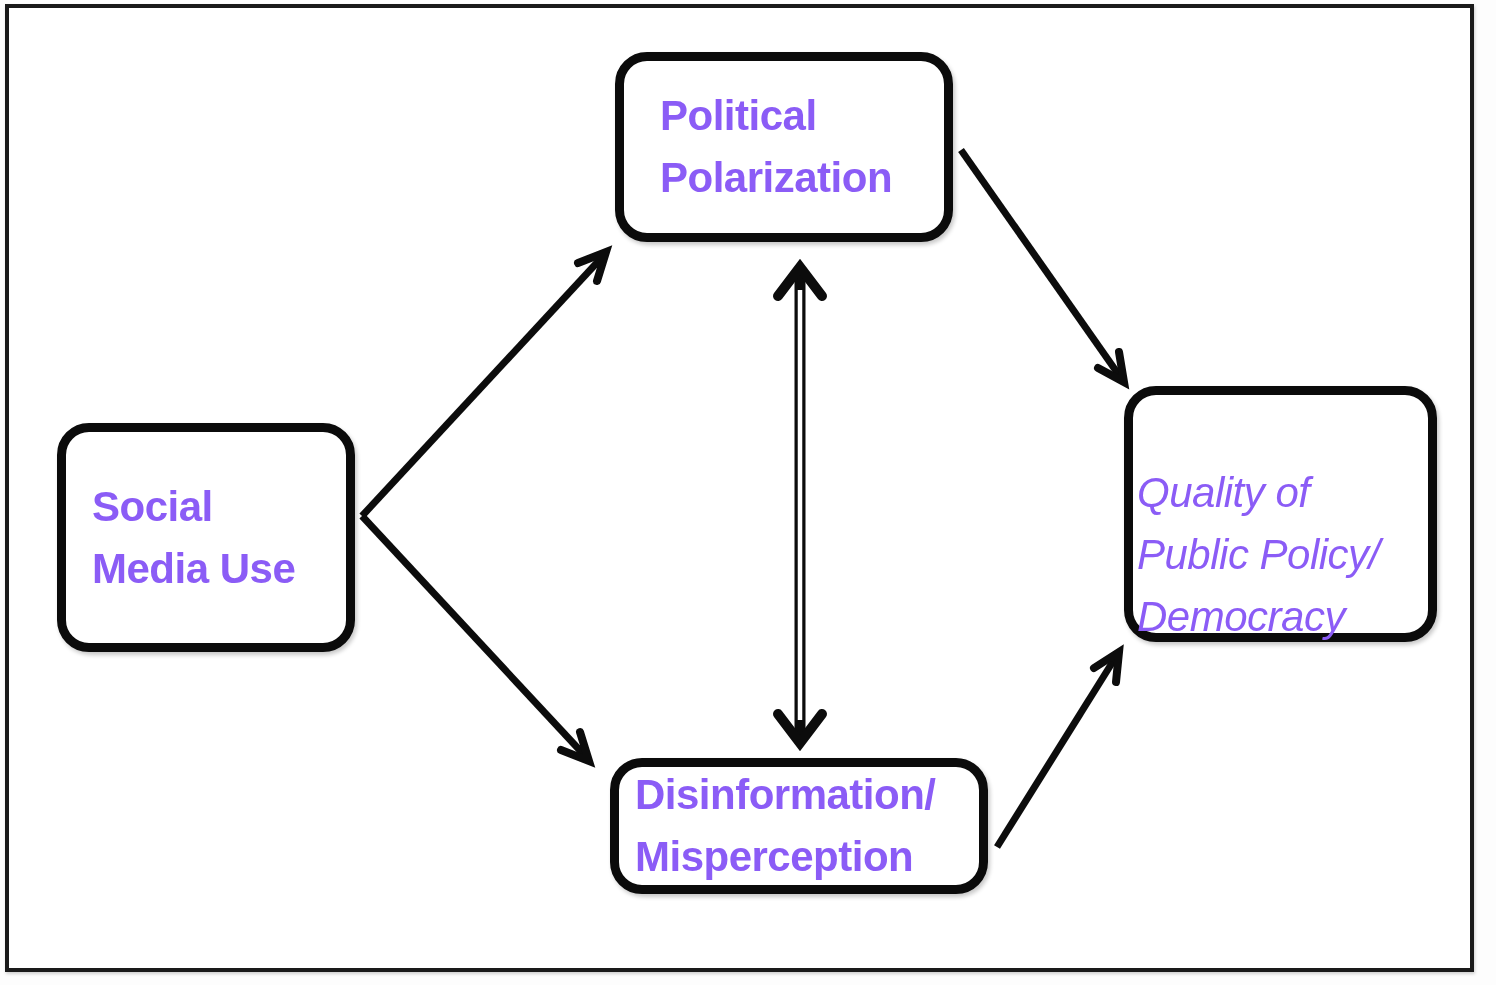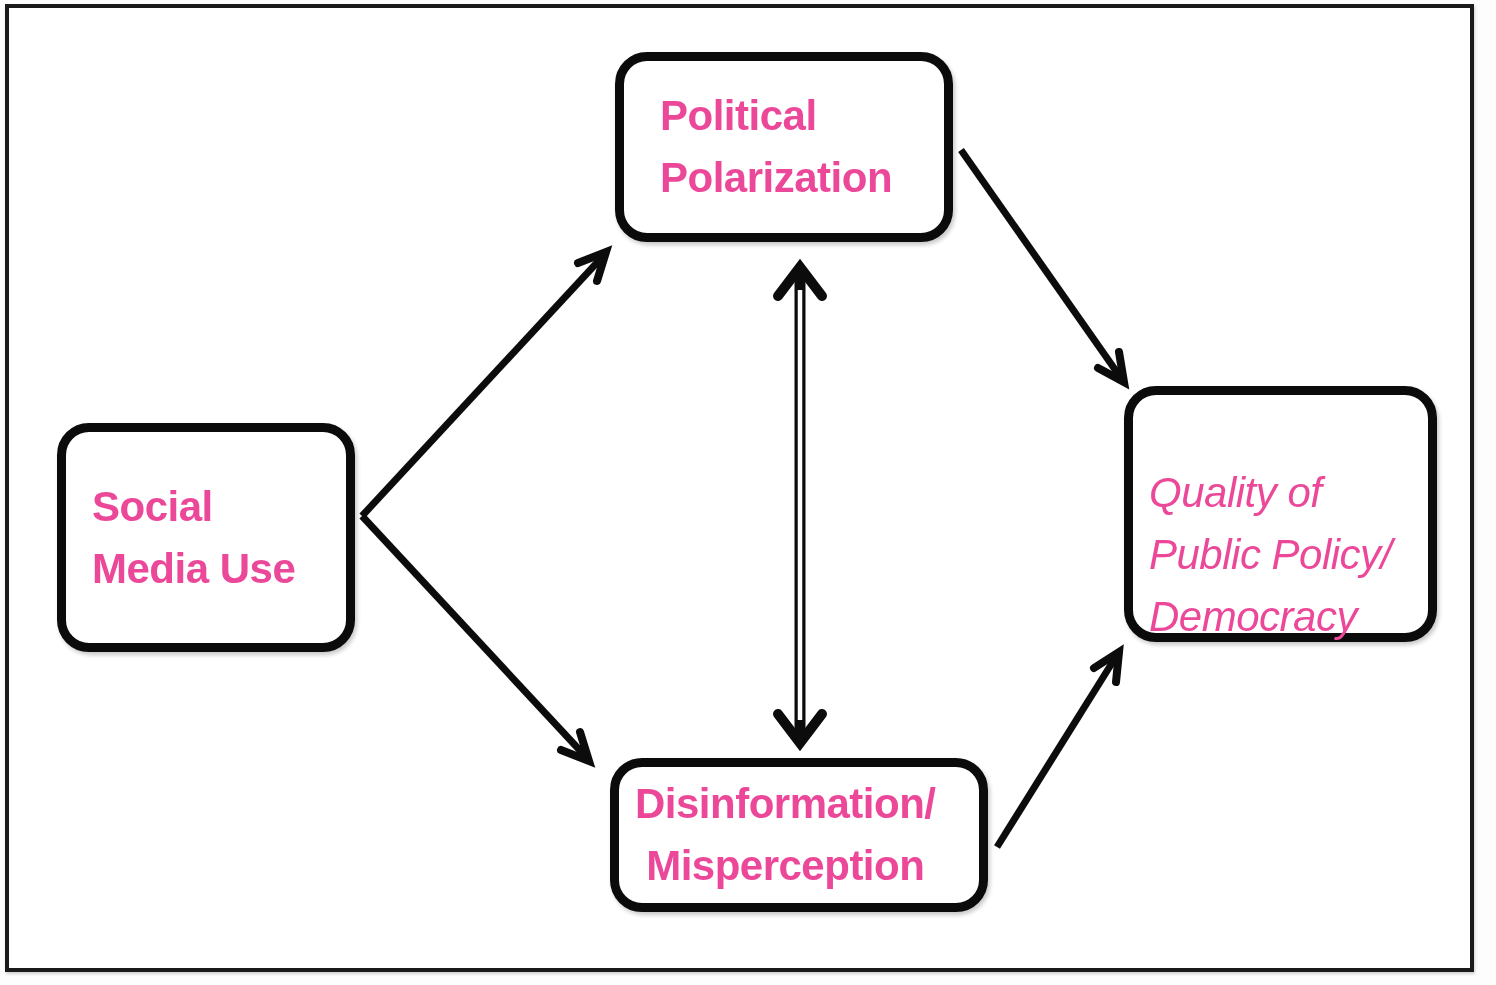--- a/index.html
+++ b/index.html
@@ -33,37 +33,37 @@
     box-sizing: border-box;
     display: flex;
     align-items: center;
     box-shadow: 2px 3px 4px rgba(0,0,0,0.22);
     z-index: 2;
   }
   .node .label {
     white-space: pre-line;
     font-size: 42px;
     line-height: 62px;
-    color: #ec4899;
+    color: #8b5cf6;
     letter-spacing: -0.5px;
   }
   .node-bold .label { font-weight: bold; }
   .node-italic .label { font-style: italic; font-weight: normal; }
 
   #node-social        { left: 57px;  top: 423px; width: 298px; height: 229px; }
   #node-social .label { padding-left: 26px; }
 
   #node-political        { left: 615px; top: 52px;  width: 338px; height: 190px; }
   #node-political .label { padding-left: 36px; }
 
-  #node-disinformation        { left: 610px; top: 758px; width: 378px; height: 154px; text-align: center; }
+  #node-disinformation        { left: 610px; top: 758px; width: 378px; height: 136px; }
   #node-disinformation .label { padding-left: 16px; }
 
   #node-quality        { left: 1124px; top: 386px; width: 313px; height: 256px; padding-top: 82px; }
-  #node-quality .label { padding-left: 16px; }
+  #node-quality .label { padding-left: 4px; }
 
   svg.edges {
     position: absolute;
     left: 0; top: 0;
     width: 1496px; height: 985px;
     z-index: 1;
   }
   .edge-line {
     stroke: #0c0c0c;
     stroke-width: 7;

